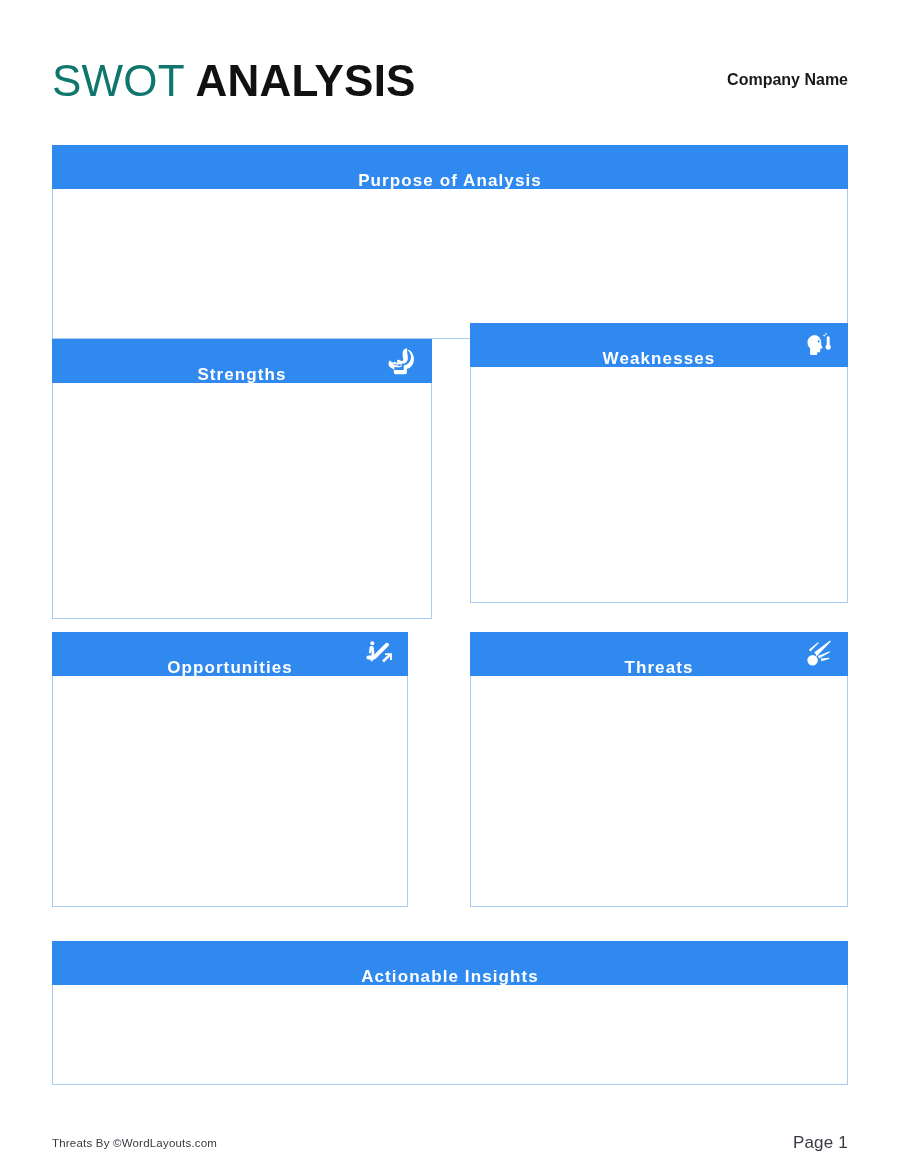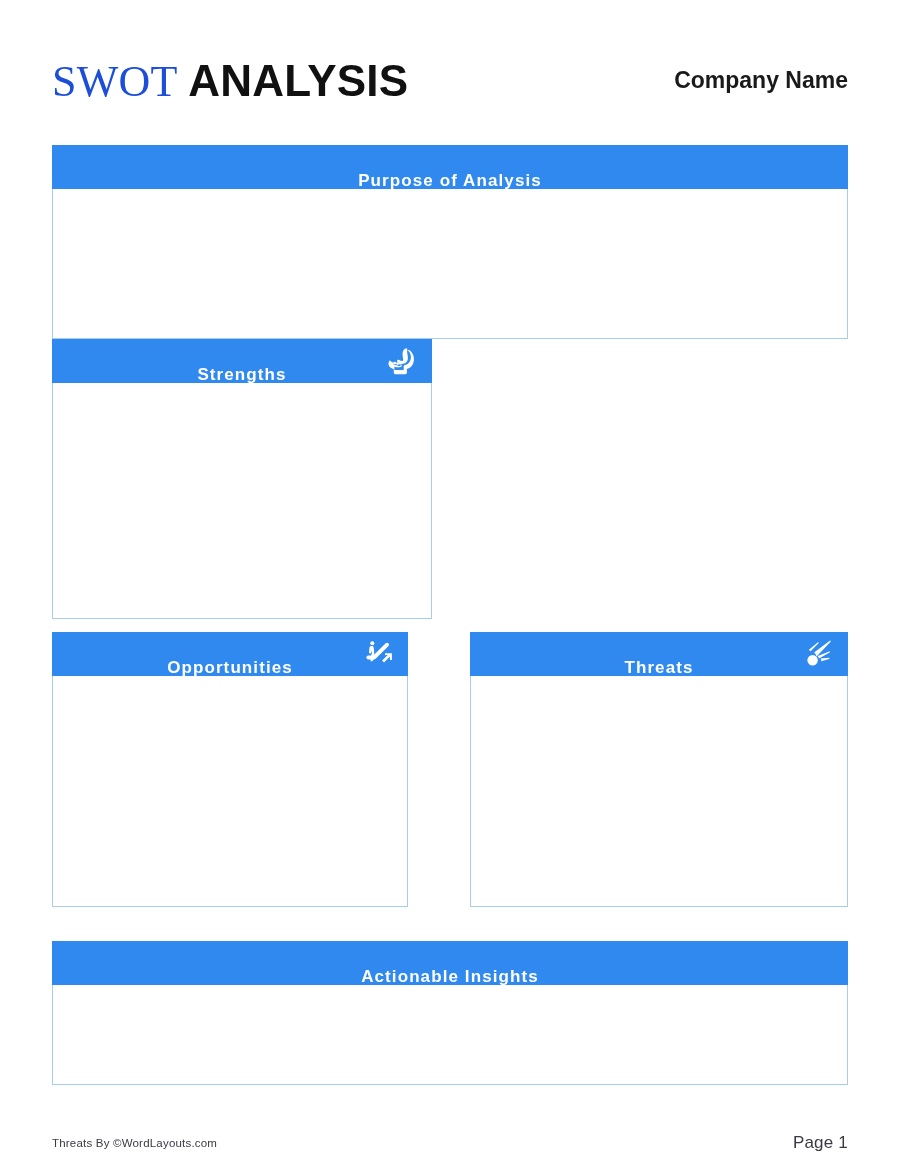--- a/index.html
+++ b/index.html
@@ -36,32 +36,31 @@
   }
 
   .doc-title {
     font-size: 44px;
     font-weight: 400;
     letter-spacing: 0.2px;
     line-height: 1;
     white-space: nowrap;
   }
   .doc-title .swot {
-    color: #1d4ed8;
+    color: #0f766e;
     font-weight: 400;
-    font-family: Liberation Serif, serif;
   }
   .doc-title .analysis {
     color: #111111;
     font-weight: 700;
     margin-top: 32px;
   }
 
   .company-name {
-    font-size: 23px;
+    font-size: 16px;
     font-weight: 700;
     color: #1a1a1a;
     white-space: nowrap;
     padding-bottom: 2px;
   }
 
   
   .panel {
     position: absolute;
   }
@@ -184,20 +183,45 @@
             <ellipse cx="7.6" cy="18.1" rx="1.5" ry="1.3"></ellipse>
             <ellipse cx="10.6" cy="18.6" rx="1.5" ry="1.3"></ellipse>
             <ellipse cx="13.5" cy="18.4" rx="1.4" ry="1.2"></ellipse>
           </g>
         </svg>
       </div>
     </div>
     <div class="panel-body"></div>
   </div>
 
+  <div class="panel" id="panel-weaknesses">
+    <div class="panel-head">
+      <div class="panel-head-title">Weaknesses</div>
+      <div class="panel-icon">
+        <svg width="32" height="32" viewBox="0 0 32 32" aria-hidden="true">
+          <g fill="#ffffff">
+
+            <path d="M12.4 6.0c-4.3 0-7.9 3.3-7.9 7.6 0 2.3 1.0 4.3 2.6 5.7v5.5c0 0.7 0.6 1.3 1.3 1.3
+                     h4.6c0.7 0 1.3-0.6 1.3-1.3v-1.5h1.6c0.8 0 1.4-0.6 1.4-1.4v-2.3h1.3
+                     c0.6 0 1.0-0.6 0.8-1.1l-1.3-3.0c0.1-0.5 0.2-1.1 0.2-1.7 0-4.0-2.9-7.2-6.7-7.7
+                     -0.4-0.1-0.8-0.1-1.2-0.1z"></path>
+
+            <circle cx="15.6" cy="12.4" r="1.05" fill="#3089EE"></circle>
+
+            <path d="M25.2 7.2c-0.8 0-1.5 0.7-1.5 1.5v7.0c-0.7 0.5-1.2 1.4-1.2 2.3 0 1.5 1.2 2.7 2.7 2.7
+                     s2.7-1.2 2.7-2.7c0-0.9-0.4-1.8-1.2-2.3v-7.0c0-0.8-0.7-1.5-1.5-1.5z"></path>
+
+            <path d="M21.0 5.6l1.5 1.4-1.1 0.6-1.3-1.3z"></path>
+            <path d="M23.0 3.9l1.0 1.7-1.2 0.3-0.8-1.6z"></path>
+          </g>
+        </svg>
+      </div>
+    </div>
+    <div class="panel-body"></div>
+  </div>
 
   <div class="panel" id="panel-opportunities">
     <div class="panel-head">
       <div class="panel-head-title">Opportunities</div>
       <div class="panel-icon">
         <svg width="32" height="32" viewBox="0 0 32 32" aria-hidden="true">
           <g fill="#ffffff">
 
             <circle cx="9.3" cy="5.3" r="2.0"></circle>
 

